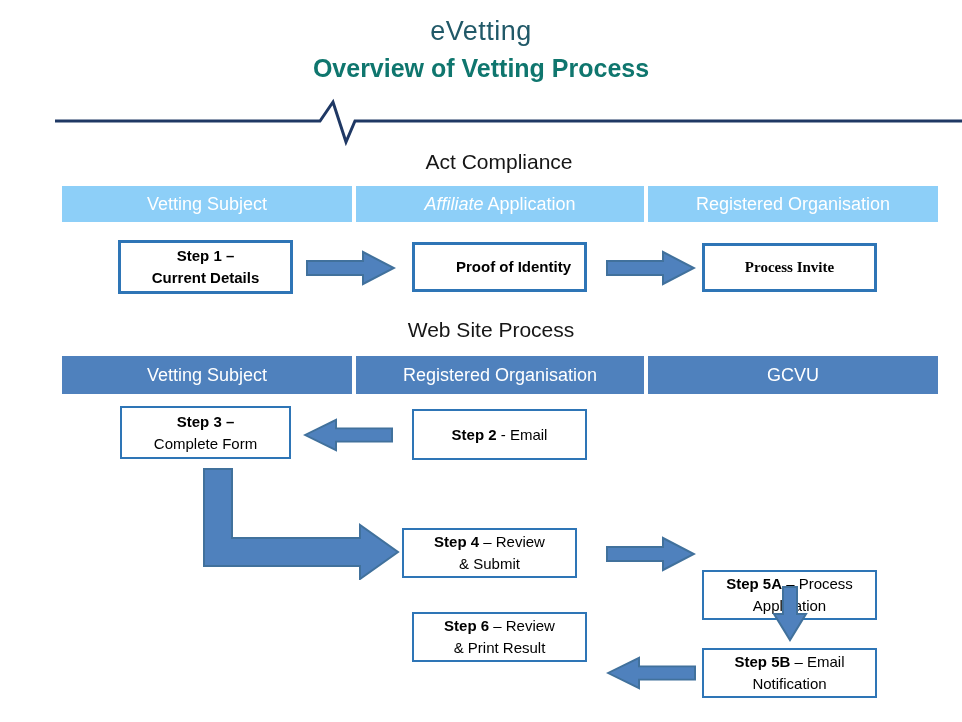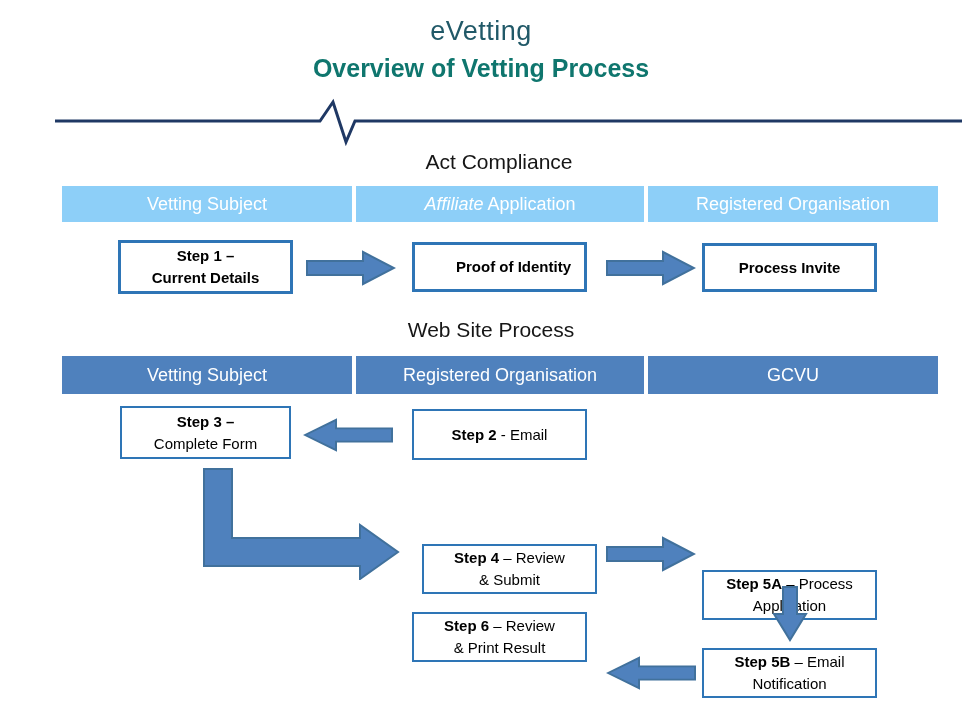--- a/index.html
+++ b/index.html
@@ -72,24 +72,24 @@
     line-height: 1.45;
     color: #000000;
     white-space: pre;
   }
   .box.heavy { border-width: 3px; }
   .b, .box b { font-weight: 700; }
   .box span { font-weight: 400; }
 
   .box-step1  { left: 118px; top: 240px; width: 175px; height: 54px; }
   .box-proof  { left: 412px; top: 242px; width: 175px; height: 50px; padding-left: 28px; }
-  .box-invite { left: 702px; top: 243px; width: 175px; height: 49px; }
+  .box-invite { left: 702px; top: 243px; width: 175px; height: 49px; font-family: Liberation Serif, serif; }
   .box-step3  { left: 120px; top: 406px; width: 171px; height: 53px; }
   .box-step2  { left: 412px; top: 409px; width: 175px; height: 51px; }
-  .box-step4  { left: 422px; top: 528px; width: 175px; height: 50px; margin-top: 16px; }
+  .box-step4  { left: 402px; top: 528px; width: 175px; height: 50px; }
   .box-step5a { left: 702px; top: 528px; width: 175px; height: 50px; margin-top: 42px; }
   .box-step5b { left: 702px; top: 648px; width: 175px; height: 50px; }
   .box-step6  { left: 412px; top: 612px; width: 175px; height: 50px; }
 
   .arrow-1     { left: 306px; top: 250px; width: 90px;  height: 36px; }
   .arrow-2     { left: 606px; top: 250px; width: 90px;  height: 36px; }
   .arrow-3     { left: 303px; top: 418px; width: 90px;  height: 34px; }
   .arrow-elbow { left: 203px; top: 468px; width: 197px; height: 112px; }
   .arrow-4     { left: 606px; top: 536px; width: 90px;  height: 36px; }
   .arrow-5     { left: 772px; top: 586px; width: 36px;  height: 56px; }

